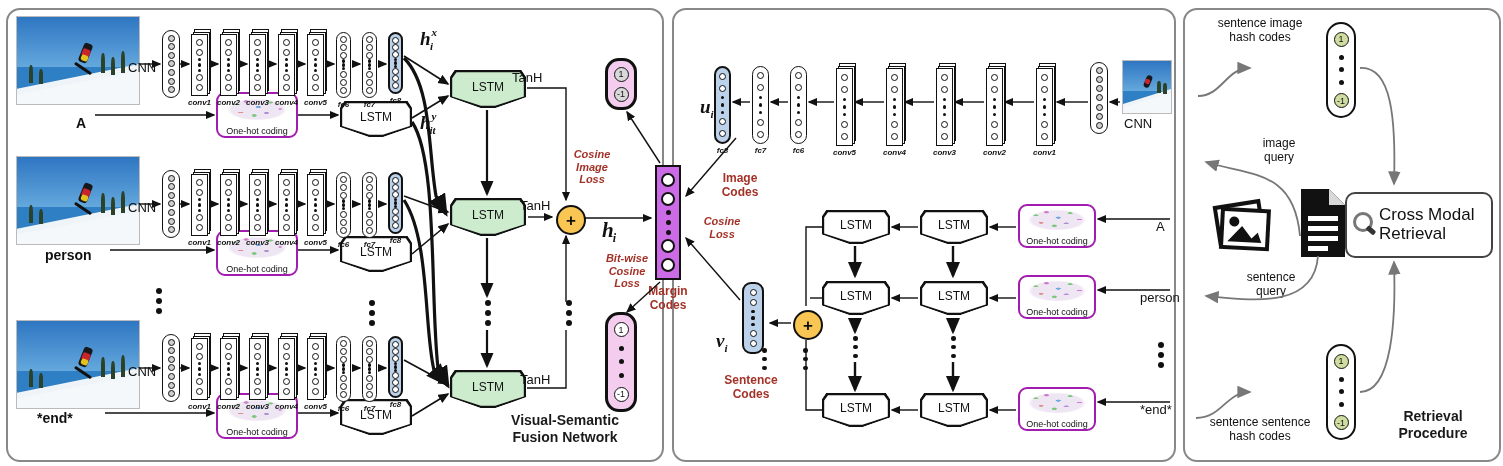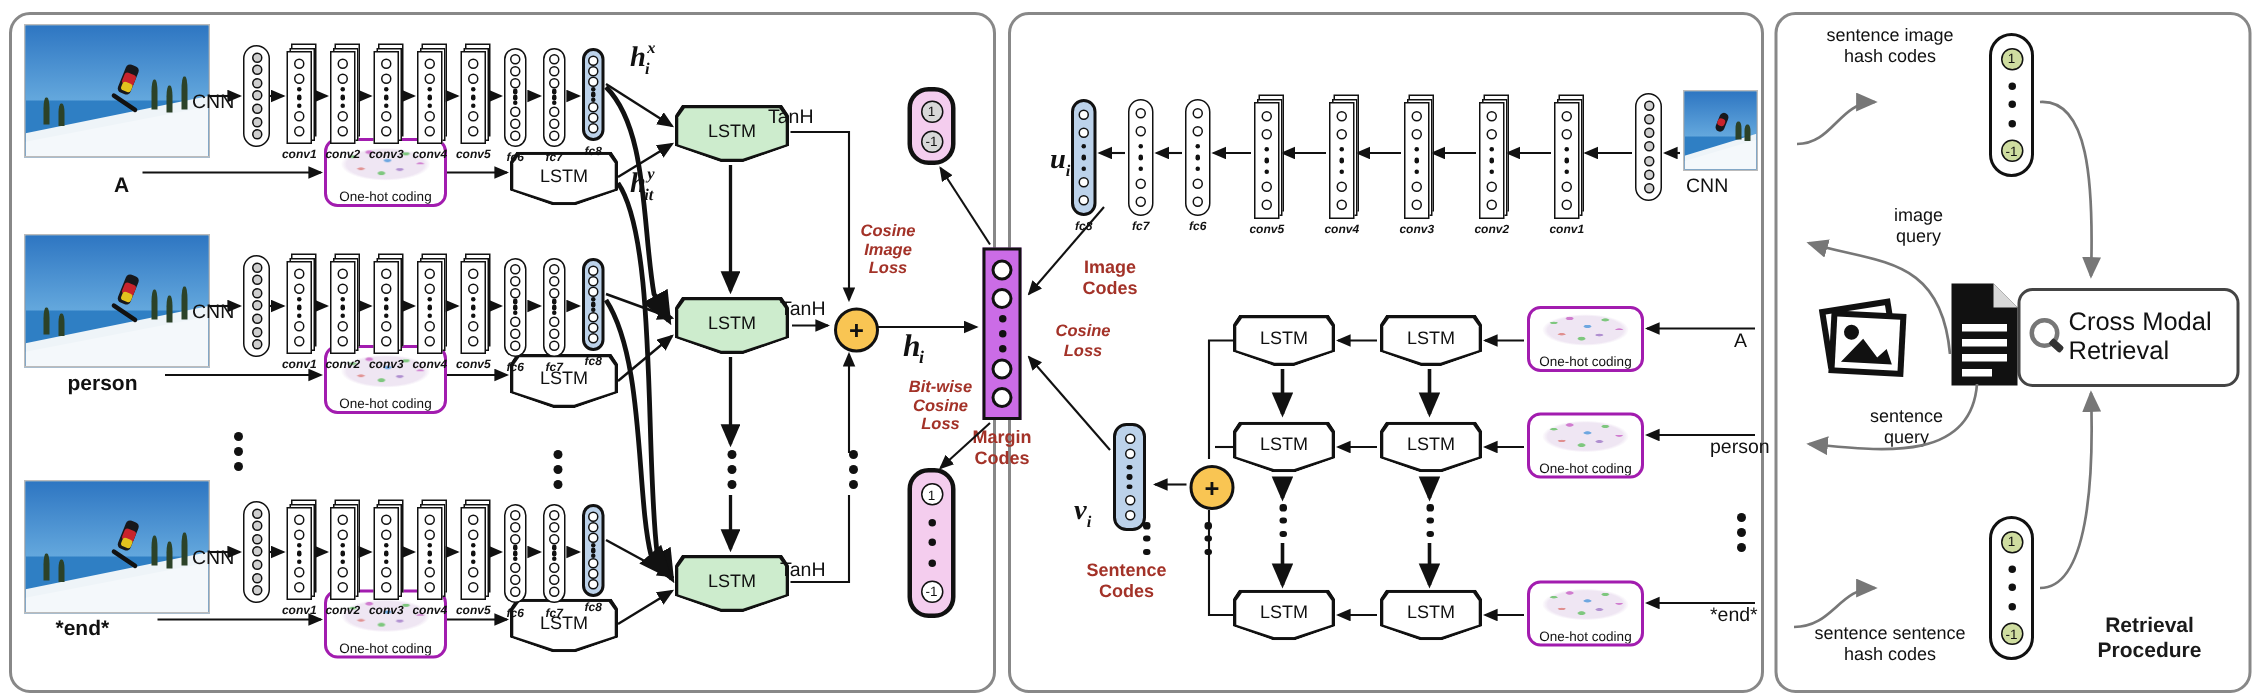--- a/index.html
+++ b/index.html
@@ -227,20 +227,24 @@
     <div class="d"></div>
       <div class="d"></div>
       <div class="d"></div>
   </div>
   <div class="vdots" style="left:566px;top:300px;width:6px;height:26px;">
     <div class="d"></div>
       <div class="d"></div>
       <div class="d"></div>
   </div>
 
+  <div class="panel-title" style="left:470px;top:412px;width:190px;font-size:14px;">
+    <div>Visual-Semantic</div>
+    <div>Fusion Network</div>
+  </div>
 
 
   <div class="photo" style="left:1122px;top:60px;width:48px;height:52px;">
     <div class="ph-sky"></div>
     <div class="ph-snow"></div>
     <div class="ph-snow2"></div>
     <div class="ph-tree" style="left:34px;top:20px;height:12px;"></div>
     <div class="ph-tree" style="left:40px;top:22px;height:11px;"></div>
     <div class="ph-rider" style="left:22px;top:14px;width:6px;height:13px;"></div>
     <div class="ph-jacket" style="left:22px;top:18px;width:5px;height:5px;"></div>

